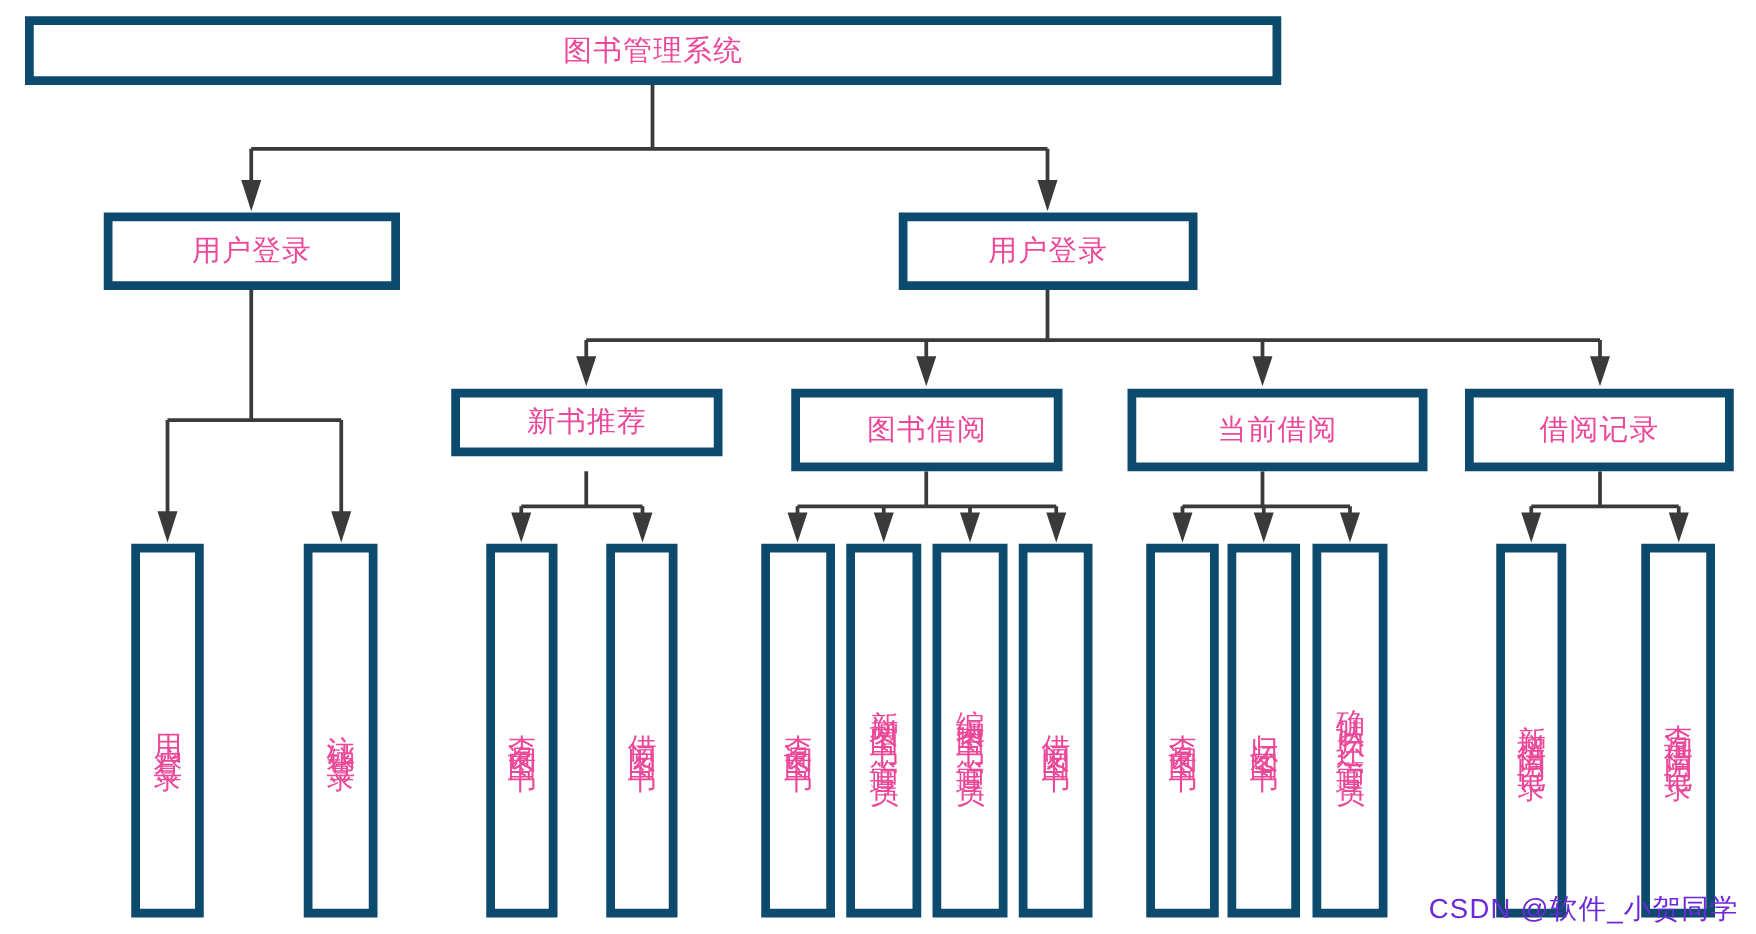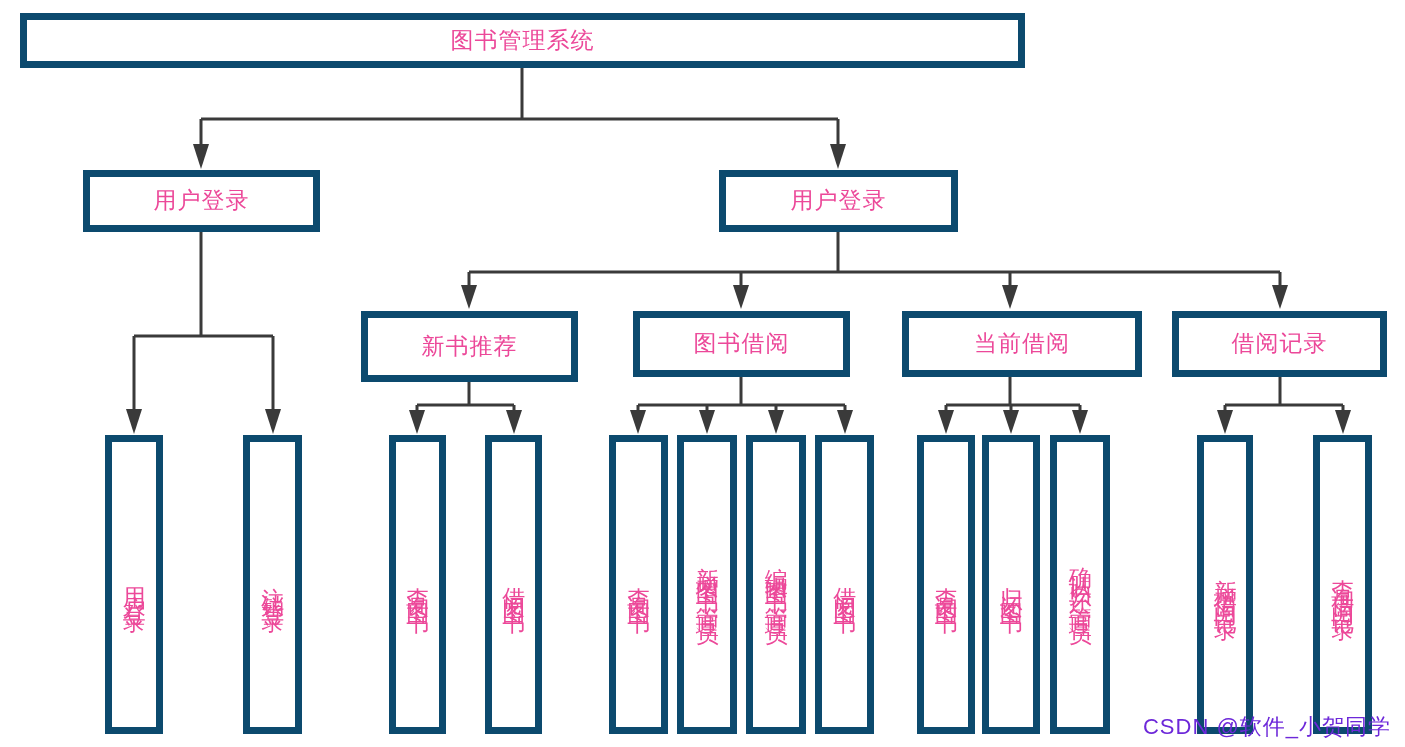--- a/index.html
+++ b/index.html
@@ -92,21 +92,21 @@
       <polygon points="1217,410 1233,410 1225,434"></polygon>
       <polygon points="1335,410 1351,410 1343,434"></polygon>
     </g>
   </svg>
 
   <div class="node" style="left:20px; top:13px; width:1005px; height:55px;">图书管理系统</div>
 
   <div class="node" style="left:83px; top:170px; width:237px; height:62px;">用户登录</div>
   <div class="node" style="left:719px; top:170px; width:239px; height:62px;">用户登录</div>
 
-  <div class="node" style="left:361px; top:311px; width:217px; height:71px;text-align:right;">新书推荐</div>
+  <div class="node" style="left:361px; top:311px; width:217px; height:54px;text-align:right;">新书推荐</div>
   <div class="node" style="left:633px; top:311px; width:217px; height:66px;">图书借阅</div>
   <div class="node" style="left:902px; top:311px; width:240px; height:66px;">当前借阅</div>
   <div class="node" style="left:1172px; top:311px; width:215px; height:66px;">借阅记录</div>
 
   <div class="node vert" style="left:105px; top:435px; width:58px; height:299px;">用户登录</div>
   <div class="node vert" style="left:243px; top:435px; width:59px; height:299px;">注销登录</div>
 
   <div class="node vert" style="left:389px; top:435px; width:57px; height:299px;">查询图书</div>
   <div class="node vert" style="left:485px; top:435px; width:57px; height:299px;">借阅图书</div>
 

